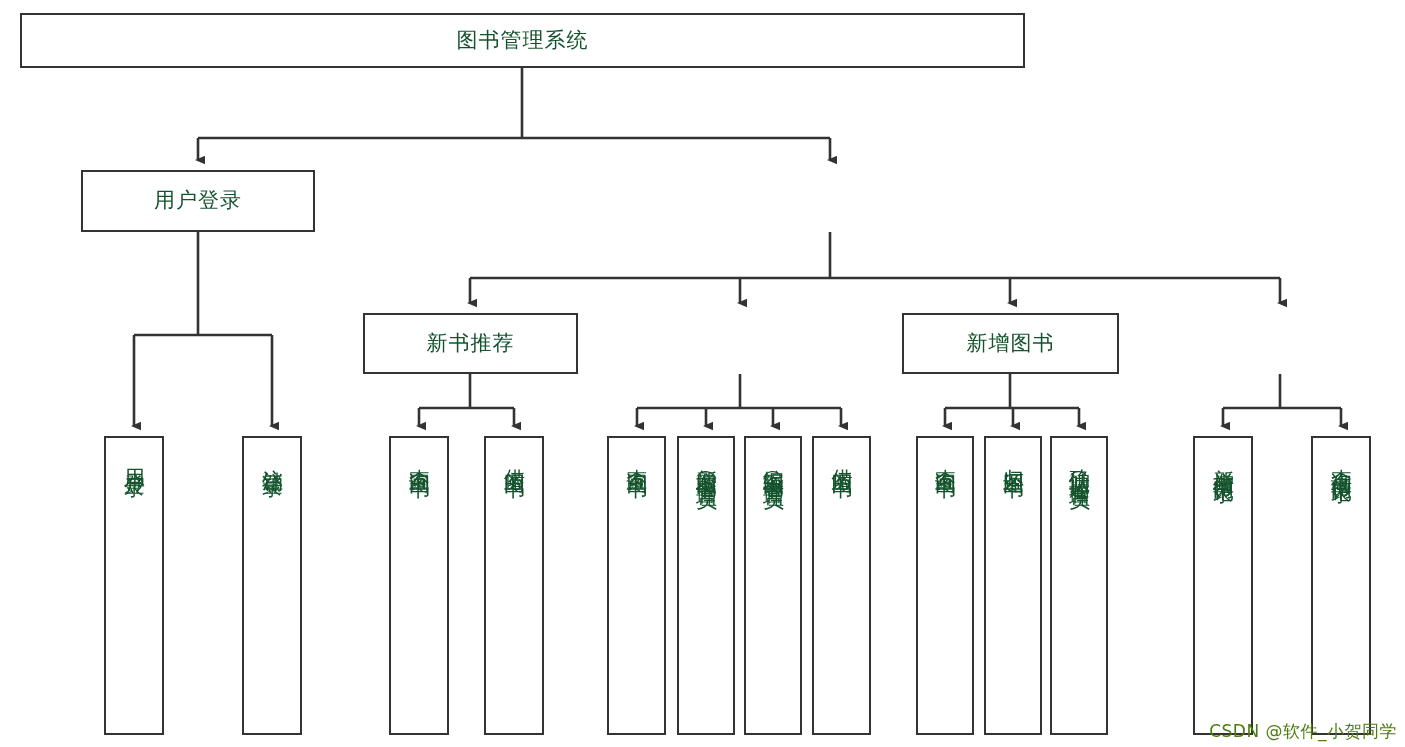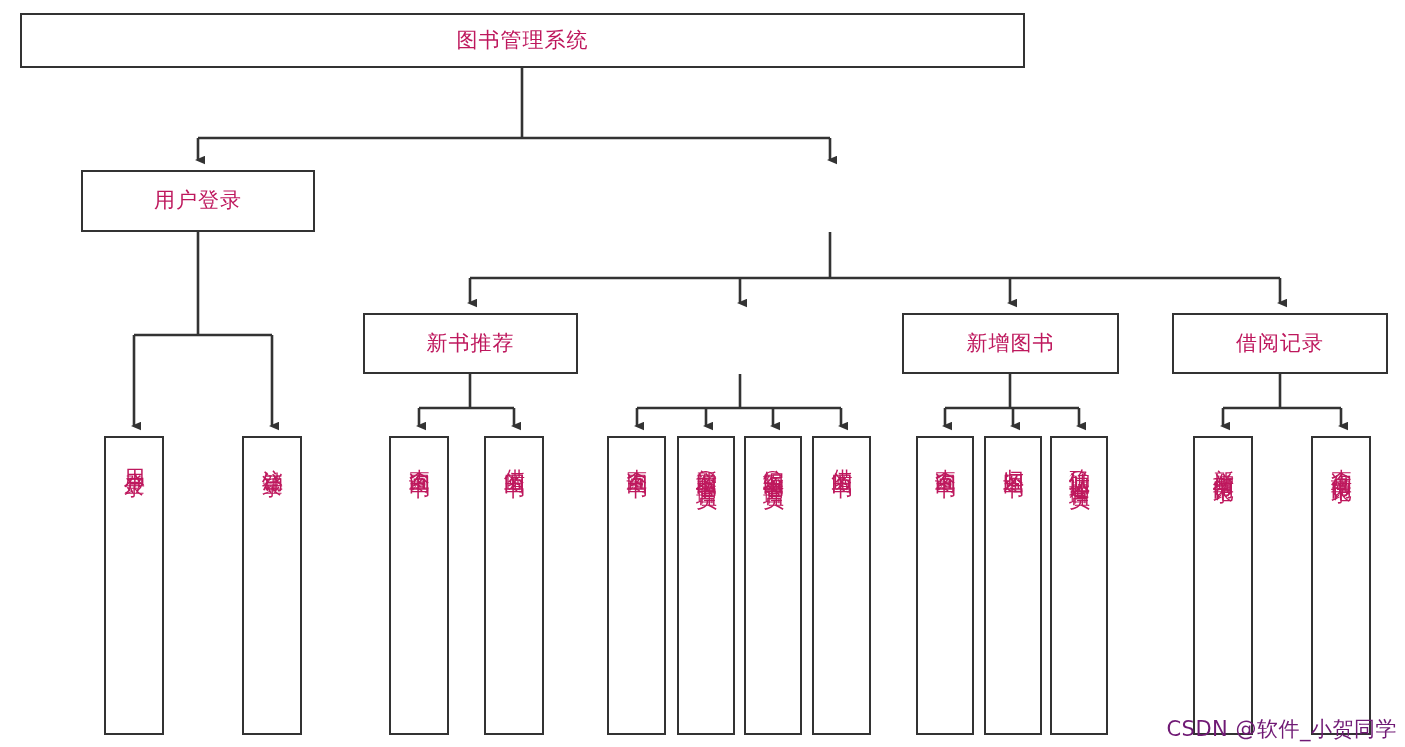--- a/index.html
+++ b/index.html
@@ -29,21 +29,21 @@
   }
   .node {
     position: absolute;
     box-sizing: border-box;
     background: #ffffff;
     border: 2px solid #333333;
     display: flex;
     align-items: center;
     justify-content: center;
     text-align: center;
-    color: #be185d;
+    color: #14532d;
   }
   .node.horiz {
     font-size: 21px;
     letter-spacing: 1px;
     line-height: 1.2;
   }
   .node.vert {
     font-size: 21px;
     align-items: flex-start;
     justify-content: center;
@@ -54,22 +54,22 @@
     writing-mode: vertical-rl;
     text-orientation: upright;
     line-height: 1.18;
     letter-spacing: 3px;
     white-space: nowrap;
   }
   .watermark {
     position: absolute;
     right: 8px;
     bottom: 4px;
-    font-size: 21px;
-    color: #701a75;
+    font-size: 17px;
+    color: #4d7c0f;
     letter-spacing: 0.5px;
     white-space: nowrap;
   }
 </style>
 </head>
 <body>
 
 <div id="diagram-root">
 
   <svg class="connectors" viewBox="0 0 1405 747">
@@ -129,23 +129,20 @@
   <div class="node horiz" style="left:81px; top:170px; width:234px; height:62px;">
     <span>用户登录</span>
   </div>
 
   <div class="node horiz" style="left:363px; top:313px; width:215px; height:61px;">
     <span>新书推荐</span>
   </div>
   <div class="node horiz" style="left:902px; top:313px; width:217px; height:61px;">
     <span>新增图书</span>
   </div>
-  <div class="node horiz" style="left:1172px; top:313px; width:216px; height:61px;">
-    <span>借阅记录</span>
-  </div>
 
   <div class="node vert" style="left:104px; top:436px; width:60px; height:299px;">
     <span class="vtext">用户登录</span>
   </div>
   <div class="node vert" style="left:242px; top:436px; width:60px; height:299px;">
     <span class="vtext">注销登录</span>
   </div>
 
   <div class="node vert" style="left:389px; top:436px; width:60px; height:299px;">
     <span class="vtext">查询图书</span>

